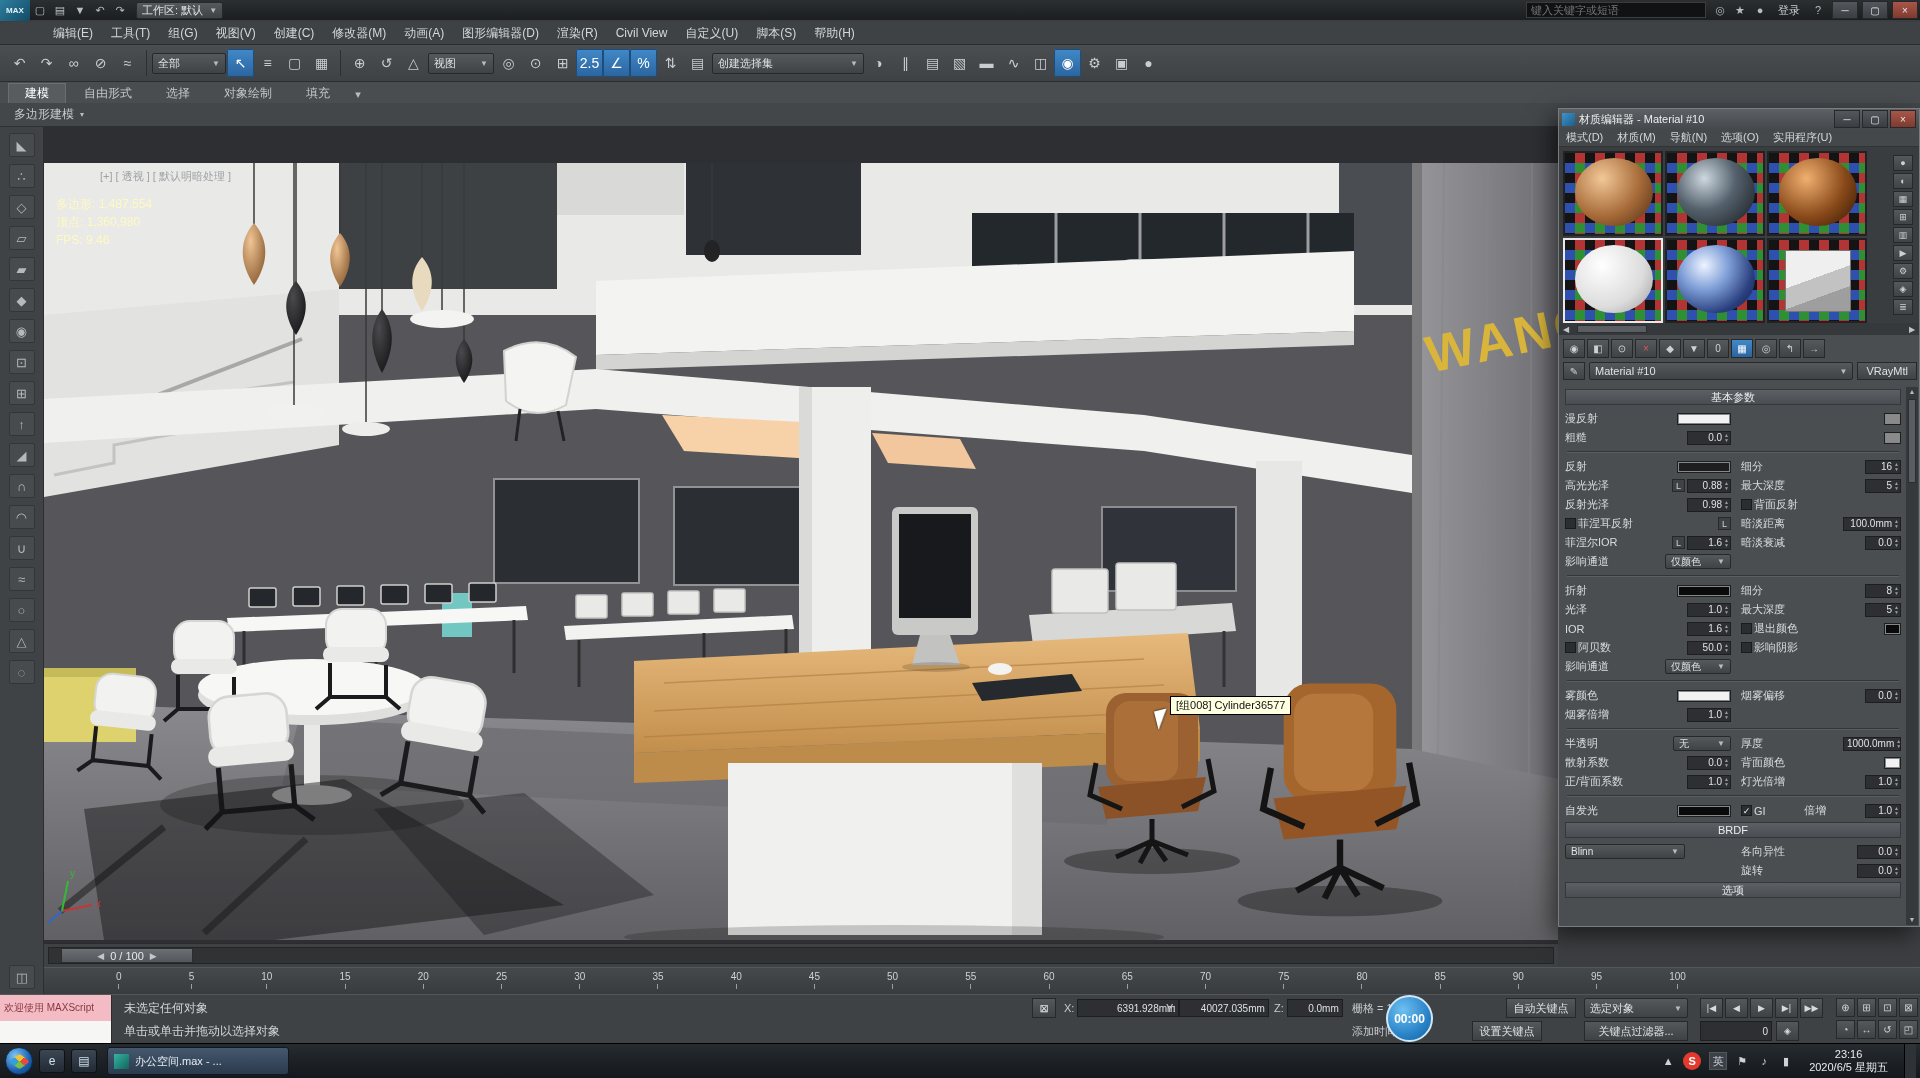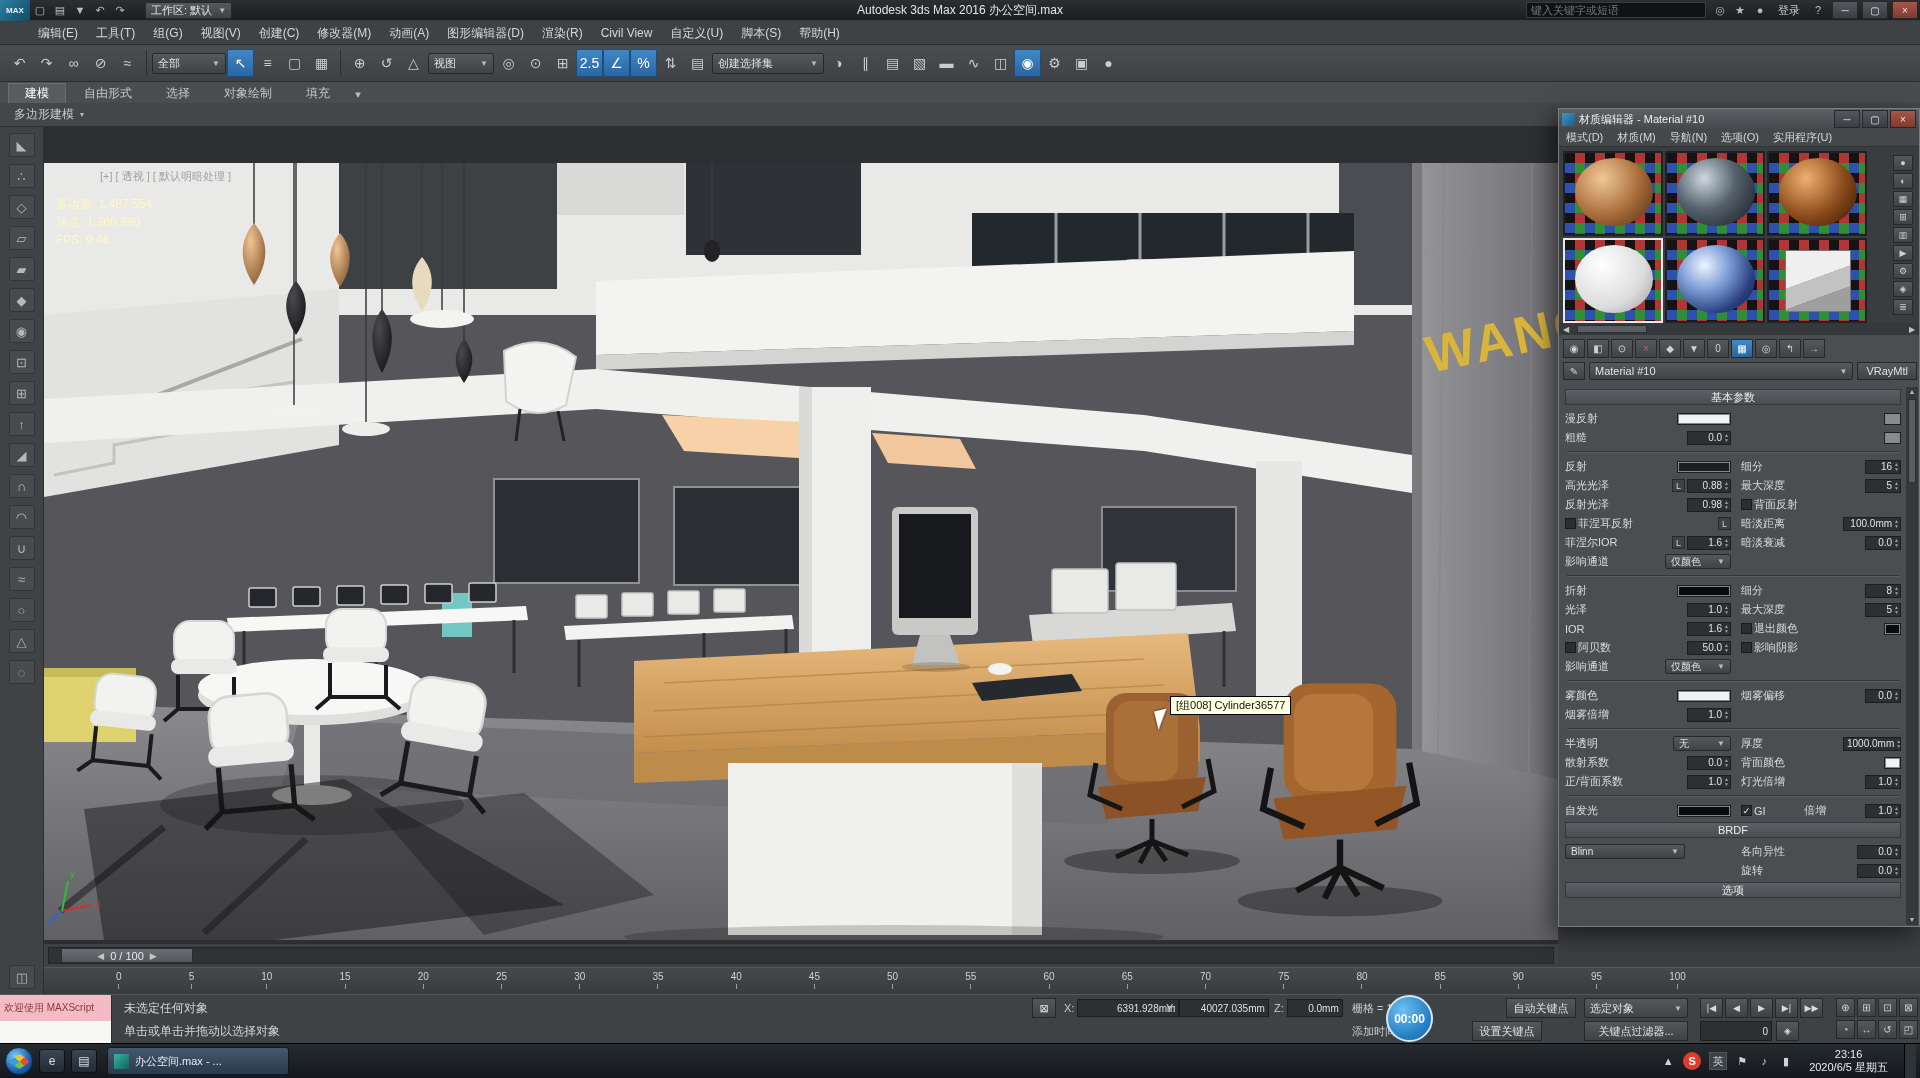--- a/index.html
+++ b/index.html
@@ -4,38 +4,38 @@
 <style>
 *{margin:0;padding:0;box-sizing:border-box}
 body{background:#222;font-family:"Liberation Sans",sans-serif}
 #root{position:relative;width:1920px;height:1078px;background:#3c3e41;overflow:hidden;color:#d6d6d6;font-size:12px}
 .abs{position:absolute}
 .flex{display:flex;align-items:center}
 
 #titlebar{left:0;top:0;width:1920px;height:20px;background:linear-gradient(#2c2f31,#1b1d1f);display:flex;align-items:center;z-index:60}
 #maxlogo{width:30px;height:22px;background:linear-gradient(135deg,#2e7f9f,#134b66);color:#dff3fb;font-size:8px;font-weight:bold;display:flex;align-items:center;justify-content:center}
 .ticon{width:20px;height:18px;display:flex;align-items:center;justify-content:center;font-size:11px;color:#b9bdc0}
-#workspace-dd{margin-left:15px;height:17px;font-size:11px}
+#workspace-dd{margin-left:6px;height:17px;font-size:11px}
 #apptitle{position:absolute;left:0;right:0;text-align:center;font-size:12px;color:#e3e5e7;pointer-events:none}
 #title-right{margin-left:auto;display:flex;align-items:center;gap:4px;padding-right:2px;z-index:2}
 #searchbox{width:180px;height:16px;background:#101214;border:1px solid #3a3d40;color:#9aa0a4;font-size:11px;padding:0 4px}
 #signin{font-size:11px;color:#c9cdd0;padding:0 4px}
 .winbtn{width:26px;height:18px;display:flex;align-items:center;justify-content:center;background:linear-gradient(#54585c,#3a3e42);border:1px solid #26282b;font-size:10px;color:#e8eaec}
 .winbtn.close{background:linear-gradient(#a85648,#7e3a30)}
 
-#menubar{left:0;top:22px;width:1920px;height:23px;background:#3f4245;border-bottom:1px solid #2a2c2e;display:flex;align-items:center;padding-left:29px}
+#menubar{left:0;top:22px;width:1920px;height:23px;background:#3f4245;border-bottom:1px solid #2a2c2e;display:flex;align-items:center;padding-left:44px}
 .mitem{padding:0 9px;font-size:12px;color:#d4d7d9;height:23px;display:flex;align-items:center}
 
 #toolbar{left:0;top:45px;width:1920px;height:37px;background:linear-gradient(#4b4e51,#3f4245);border-bottom:1px solid #2a2c2e;display:flex;align-items:center;padding-left:6px;gap:1px}
 .mti{width:27px;height:28px;border-radius:2px;display:flex;align-items:center;justify-content:center;font-size:14px;color:#c9cdd0}
 .mti.active{background:linear-gradient(#4189c9,#2a649f);color:#fff;box-shadow:inset 0 0 0 1px #1c4d7d}
 .sep{width:1px;height:26px;background:#2d2f32;margin:0 4px}
 .dd{background:linear-gradient(#55595c,#3f4346);border:1px solid #26282a;border-radius:2px;height:21px;display:flex;align-items:center;justify-content:space-between;padding:0 5px;font-size:11px;color:#e0e2e4}
 .dd .car{font-size:8px;margin-left:6px;color:#b8bcbe}
-#dd-filter{width:74px}#dd-coord{width:66px}#dd-selset{width:112px}
+#dd-filter{width:74px}#dd-coord{width:66px}#dd-selset{width:152px}
 
 #rtabs{left:0;top:82px;width:1920px;height:21px;background:#4a4d50;display:flex;align-items:flex-end;padding-left:8px;gap:2px}
 .rtab{padding:0 16px;height:20px;display:flex;align-items:center;font-size:12px;color:#c3c6c8}
 .rtab.active{background:#585c5f;color:#fff;border:1px solid #6a6e71;border-bottom:none}
 #rpanel{left:0;top:103px;width:1920px;height:24px;background:#44474a;border-bottom:1px solid #2e3032;display:flex;align-items:center;padding-left:14px;color:#c6c9cb;font-size:12px;gap:6px}
 
 #leftbar{left:0;top:127px;width:44px;height:869px;background:#404346;border-right:1px solid #2c2e30;display:flex;flex-direction:column;align-items:center;padding-top:6px;gap:7px}
 .licon{width:26px;height:24px;display:flex;align-items:center;justify-content:center;font-size:13px;color:#b5b9bc;background:#484b4e;border:1px solid #333537;border-radius:2px}
 #vp-layout-tab{margin-top:auto;margin-bottom:8px}
 
@@ -149,21 +149,20 @@
         <div class="ticon">▢</div>
         <div class="ticon">▤</div>
         <div class="ticon">▼</div>
         <div class="ticon">↶</div>
         <div class="ticon">↷</div>
       </div>
     <div id="workspace-dd" class="dd">
         <span>工作区: 默认</span>
         <span class="car">▼</span>
       </div>
-    <div id="apptitle">Autodesk 3ds Max 2016   办公空间.max</div>
     <div id="title-right">
       <input id="searchbox" placeholder="键入关键字或短语" style="">
       <div class="flex">
           <div class="ticon">◎</div>
           <div class="ticon">★</div>
           <div class="ticon">●</div>
         </div>
       <span id="signin">登录</span>
       <div class="ticon">?</div>
       <div class="winbtn">─</div>

